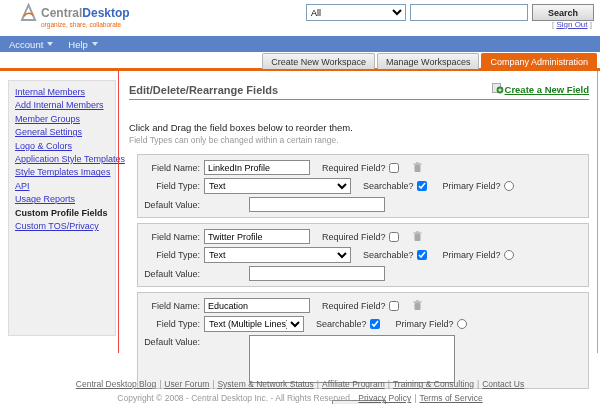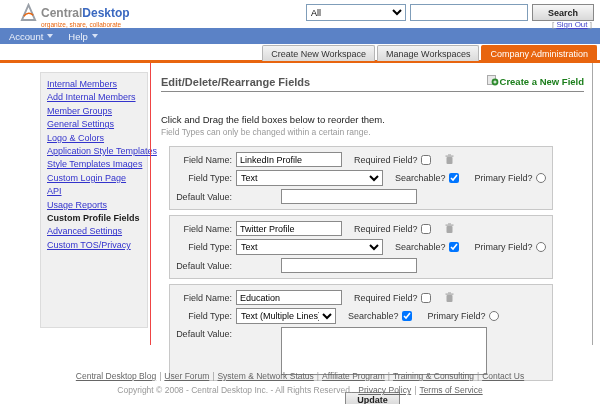--- a/index.html
+++ b/index.html
@@ -1,20 +1,20 @@
 <!DOCTYPE html>
 <html><head>
 <meta charset="utf-8">
 <style>
   * { margin:0; padding:0; box-sizing:border-box; }
   html,body { width:600px; height:404px; background:#fff; overflow:hidden;
               font-family:"Liberation Sans", sans-serif; }
 
   
-  .top-header { position:relative; height:28px; background:#fff; }
+  .top-header { position:relative; height:36px; background:#fff; }
   .logo { position:absolute; left:20px; top:3px; display:flex; align-items:flex-start; gap:4px; cursor:pointer; }
   .logo-text .wordmark { font-size:12px; font-weight:bold; line-height:13px; }
   .wm-central { color:#8b8b8b; }
   .wm-desktop { color:#3a68c0; }
   .logo-tagline { font-size:6.5px; color:#e8650f; line-height:7px; }
   .search-area { position:absolute; right:6px; top:4px; display:flex; gap:4px; align-items:center; }
   .scope-select { width:100px; height:17px; font-size:9px; border:1px solid #7f9db9; background:#fff; }
   .search-input { width:118px; height:17px; font-size:9px; border:1px solid #7f9db9; padding:0 3px; }
   .search-btn { width:62px; height:17px; font-size:9px; font-weight:bold; color:#222;
                 background:linear-gradient(#f7f7f7,#d9d9d9); border:1px solid #888; cursor:pointer; }
@@ -31,39 +31,39 @@
 
   
   .page-head { position:relative; height:19px; border-bottom:3px solid #e8650f; }
   .page-title { position:absolute; left:8px; bottom:3px; font-size:11px; font-weight:bold; color:#3a2d1a; }
   .tabs { position:absolute; right:3px; bottom:-1px; display:flex; gap:2px; align-items:flex-end; }
   .tab { font-size:9px; padding:3px 8px 2px; color:#333; background:linear-gradient(#f4f4f4,#dadada);
          border:1px solid #b5b5b5; border-bottom:none; border-radius:2px 2px 0 0; cursor:pointer; white-space:nowrap; }
   .tab.active { background:#e8650f; border-color:#e8650f; color:#fff; font-weight:normal; }
 
   
-  .content { display:flex; height:282px;padding-left:32px; }
+  .content { display:flex; height:282px; }
   .sidebar-wrap { width:118px; flex-shrink:0; padding:9px 0 0 8px; }
   .sidebar { width:108px; height:256px; background:#f0f0f0; border:1px solid #dcdcdc;
              padding:5px 3px 0 6px; }
   .sb-item { font-size:9px; line-height:13.4px; color:#3333cc; text-decoration:underline;
              cursor:pointer; white-space:nowrap; }
   .sb-item.active { color:#1c1c1c; font-weight:bold; text-decoration:none; cursor:default; }
 
   .main { flex:1; border-left:1px solid #ef4444; border-right:1px solid #a8a8a8;
           margin-right:7px; padding:12px 8px 0 10px; }
   .heading-row { display:flex; justify-content:space-between; align-items:flex-end;
                  border-bottom:1px solid #8a8a8a; padding-bottom:3px; }
   .main-heading { font-size:11px; font-weight:bold; color:#555; }
   .create-link { display:flex; align-items:center; gap:1px; font-size:9.5px; font-weight:bold;
-                 color:#1b7e1b; cursor:pointer; }
+                 color:#1b7e1b; text-decoration:underline; cursor:pointer; }
   .inst-bold { font-size:9.5px; font-weight:normal; color:#222; margin-top:22px; }
   .inst-note { font-size:8.5px; color:#999; margin-top:2px; margin-bottom:9px; }
 
-  .fbox { width:384px; background:#f1f1f1; border:1px solid #c8c8c8; margin:0 0 5px 8px;
+  .fbox { width:452px; background:#f1f1f1; border:1px solid #c8c8c8; margin:0 0 5px 8px;
           padding:5px 6px 4px; cursor:move; }
   .frow { display:flex; align-items:center; margin-bottom:3px; font-size:9px; color:#333; }
   .frow:last-child { margin-bottom:1px;gap:45px; }
   .frow.top-align { align-items:flex-start; }
   .flabel { width:56px; text-align:right; margin-right:4px; flex-shrink:0; }
   .top-align .flabel { padding-top:2px; }
   .fname-input { width:106px; height:15px; font-size:9px; font-weight:normal; border:1px solid #8a8a8a; padding:0 3px; }
   .ftype-select { width:147px; height:16px; font-size:9px; border:1px solid #8a8a8a; background:#fff; }
   .ftype-select.narrow { width:100px; }
   .fdefault-input { width:136px; height:15px; font-size:9px; border:1px solid #8a8a8a; padding:0 3px; }
@@ -141,25 +141,23 @@
 
   <div class="sidebar-wrap">
     <div class="sidebar">
       <div class="sb-item">Internal Members</div>
       <div class="sb-item">Add Internal Members</div>
       <div class="sb-item">Member Groups</div>
       <div class="sb-item">General Settings</div>
       <div class="sb-item">Logo &amp; Colors</div>
       <div class="sb-item">Application Style Templates</div>
       <div class="sb-item">Style Templates Images</div>
-      <div class="sb-item">Custom Login Page</div>
       <div class="sb-item">API</div>
       <div class="sb-item">Usage Reports</div>
       <div class="sb-item active">Custom Profile Fields</div>
-      <div class="sb-item">Advanced Settings</div>
       <div class="sb-item">Custom TOS/Privacy</div>
     </div>
   </div>
 
   <div class="main">
     <div class="heading-row">
       <div class="main-heading">Edit/Delete/Rearrange Fields</div>
       <div class="create-link">
         <span>
           <svg width="12" height="11" viewBox="0 0 12 11">

